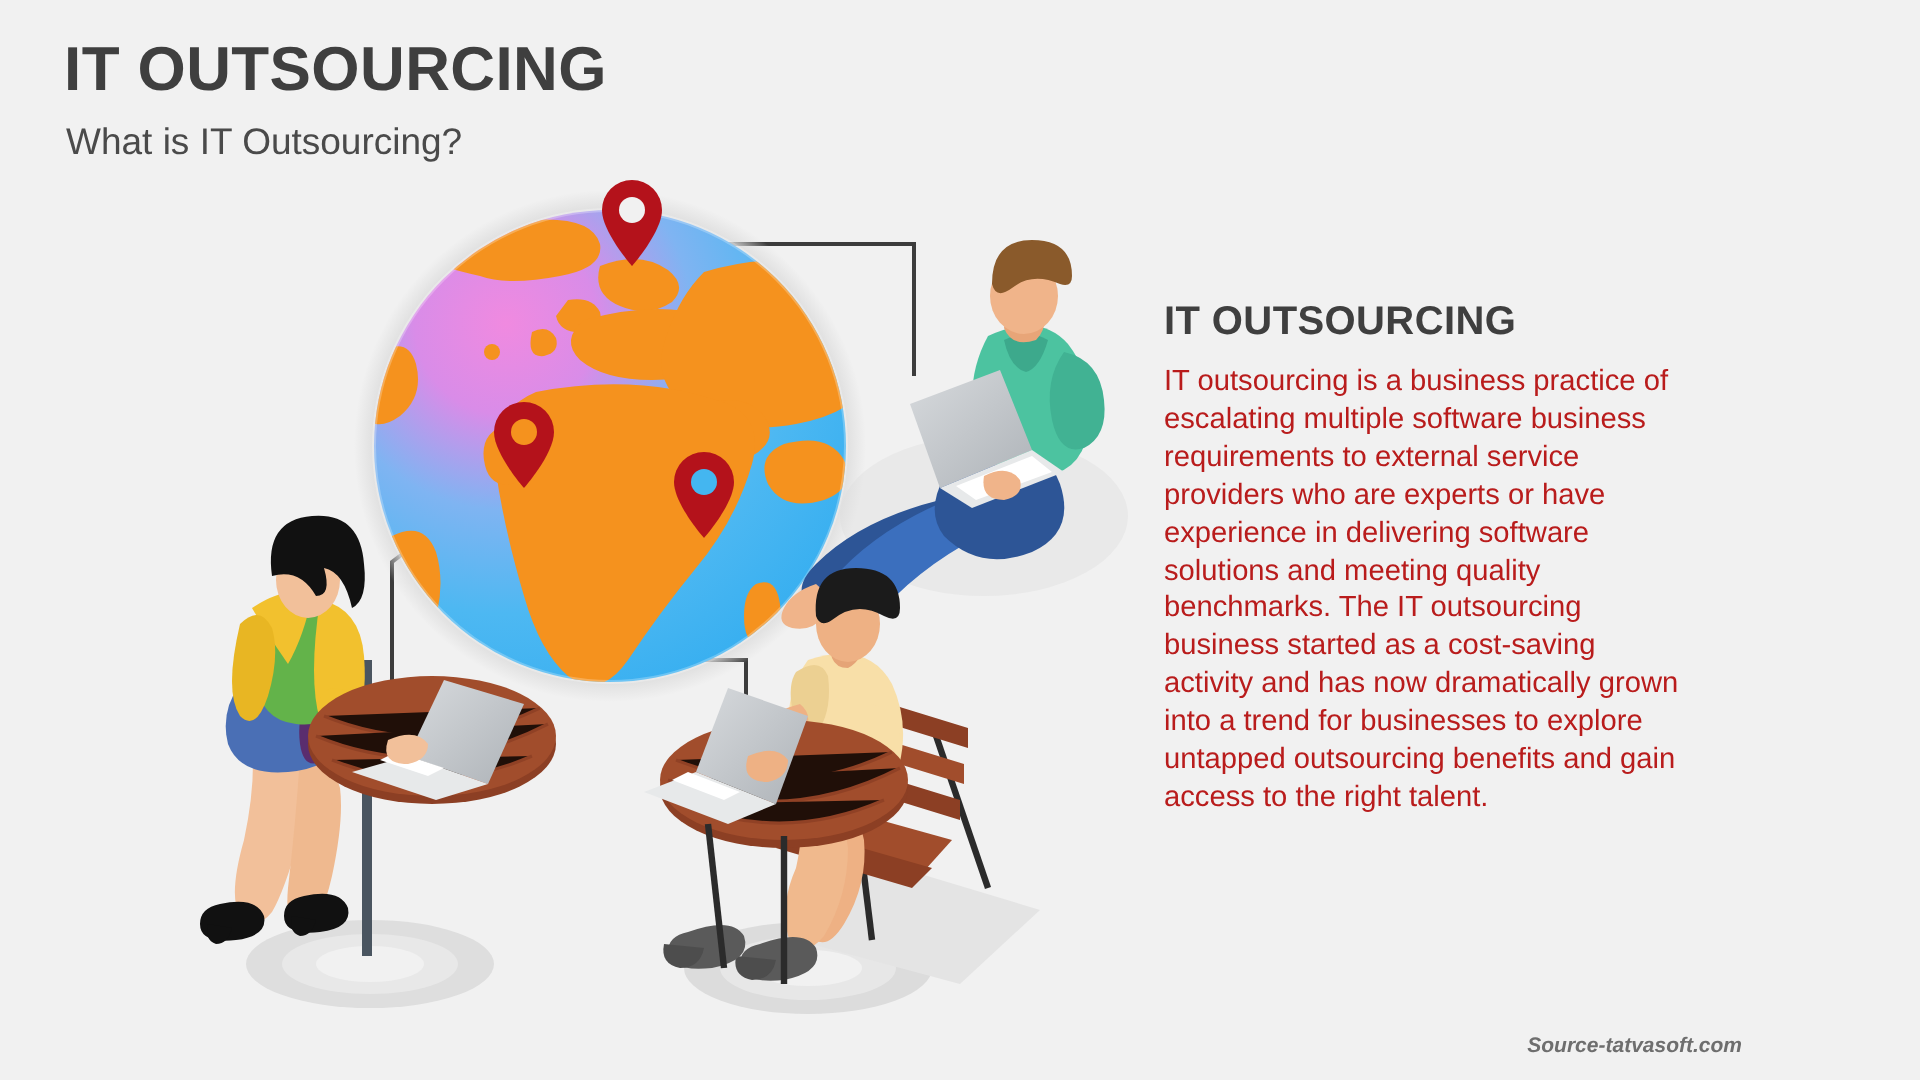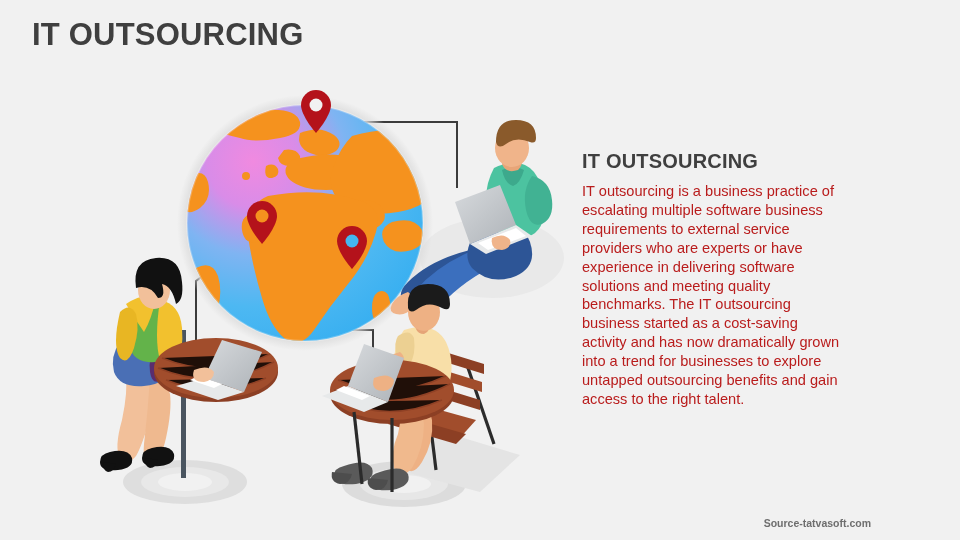--- a/index.html
+++ b/index.html
@@ -27,21 +27,21 @@
   .side-heading{
     position:absolute;left:582px;top:150px;
     font-size:20px;font-weight:bold;color:#3f3f3f;letter-spacing:.2px;
   }
   .side-body{
     position:absolute;left:582px;top:182px;width:262px;
     font-size:14.6px;line-height:18.9px;color:#b91c1c;
   }
   .source-note{
     position:absolute;right:18px;bottom:11px;
-    font-size:10.5px;font-weight:bold;color:#6e6e6e;
+    font-size:10.5px;font-weight:bold;font-style:italic;color:#6e6e6e;
   }
 
   
   #art{position:absolute;left:0;top:0;width:960px;height:540px;}
 </style>
 </head>
 <body>
 
 <div id="stage">
 
@@ -264,18 +264,19 @@
       <g>
         <path d="M364,344 L404,358 L388,402 L348,386z" fill="url(#lidGrad)"></path>
         <path d="M348,386 L388,402 L364,412 L322,396z" fill="#e7e9ea"></path>
         <path d="M336,390 L362,400 L370,396 L344,386z" fill="#ffffff"></path>
       </g>
       <path d="M374,378 q14,-6 20,2 q0,9 -10,11 q-14,0 -10,-13z" fill="#eeb184"></path>
     </g>
   </svg>
 
   <div class="page-title">IT OUTSOURCING</div>
+  <div class="page-subtitle">What is IT Outsourcing?</div>
 
   <div class="side-heading">IT OUTSOURCING</div>
   <div class="side-body">IT outsourcing is a business practice of escalating multiple software business requirements to external service providers who are experts or have experience in delivering software solutions and meeting quality benchmarks. The IT outsourcing business started as a cost-saving activity and has now dramatically grown into a trend for businesses to explore untapped outsourcing benefits and gain access to the right talent.</div>
 
   <div class="source-note">Source-tatvasoft.com</div>
 </div>
 
 </body></html>

